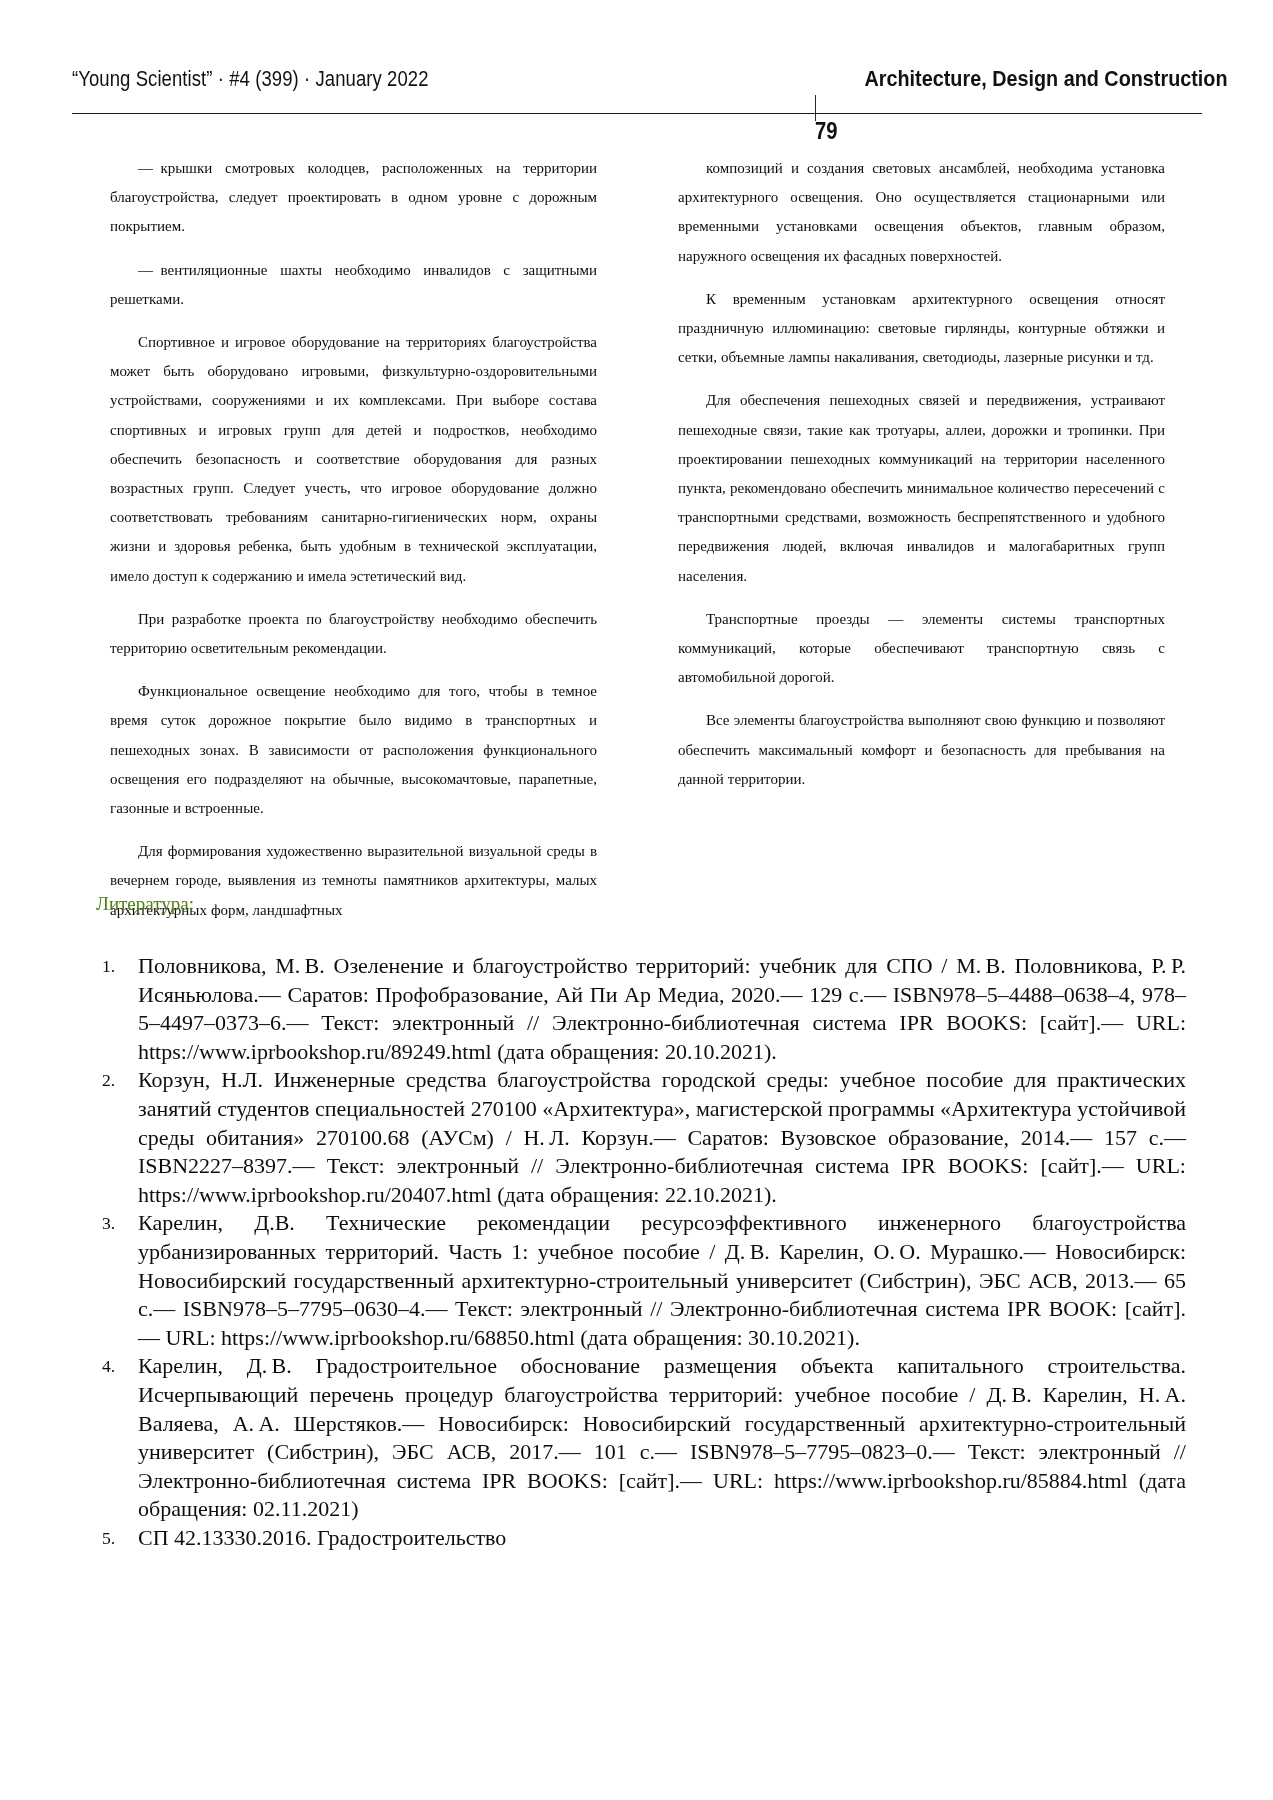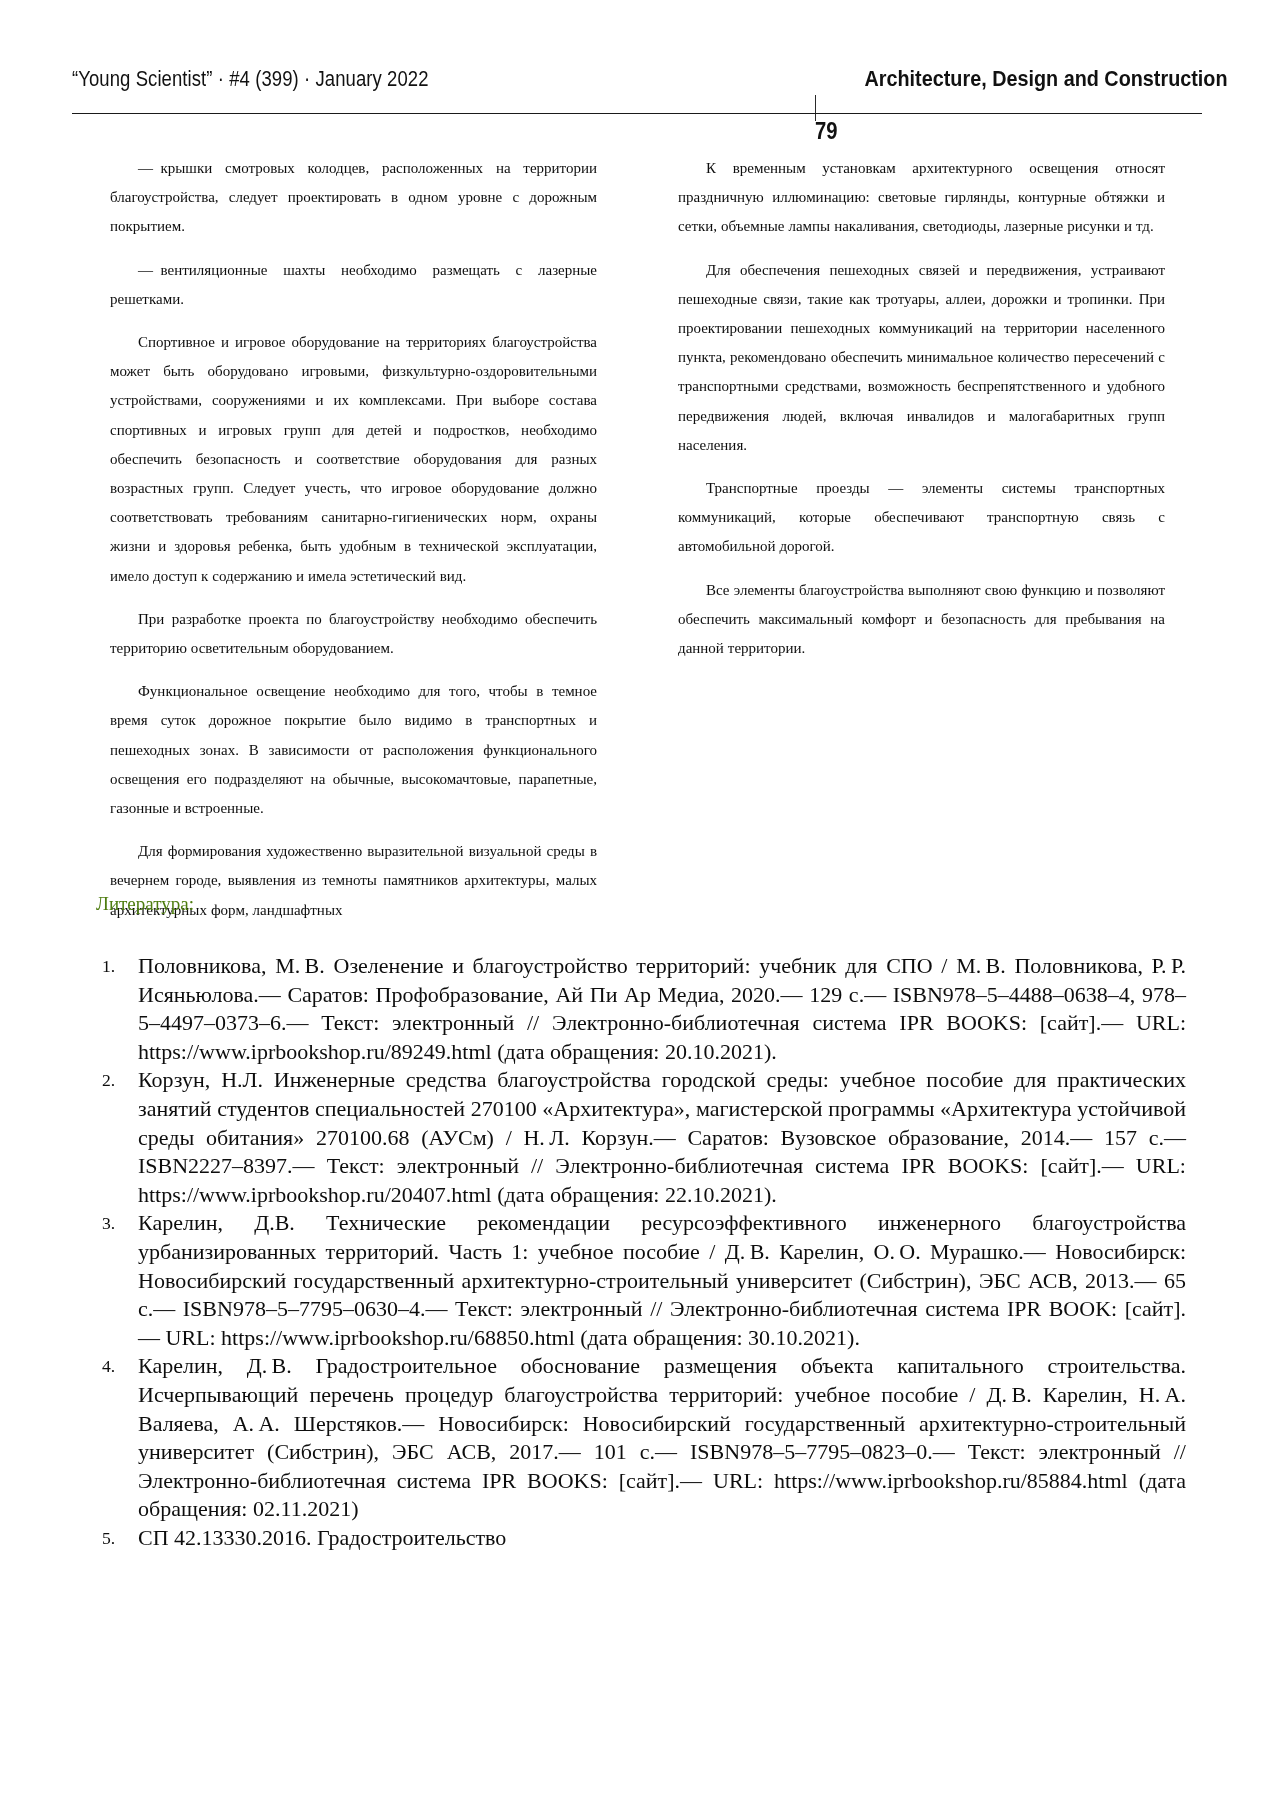--- a/index.html
+++ b/index.html
@@ -165,28 +165,29 @@
       <span class="runhead-rule"></span>
       <span class="runhead-pageno">79</span>
     </div>
   </div>
   <div class="rule-under-head"></div>
 
   <div class="columns">
 
     <div class="col">
       <p class="dash">— крышки смотровых колодцев, расположенных на территории благоустройства, следует проектировать в одном уровне с дорожным покрытием.</p>
-      <p class="dash">— вентиляционные шахты необходимо размещать с лазерные решетками.</p>
+      <p class="dash">— вентиляционные шахты необходимо инвалидов с защитными решетками.</p>
       <p>Спортивное и игровое оборудование на территориях благоустройства может быть оборудовано игровыми, физкультурно-оздоровительными устройствами, сооружениями и их комплексами. При выборе состава спортивных и игровых групп для детей и подростков, необходимо обеспечить безопасность и соответствие оборудования для разных возрастных групп. Следует учесть, что игровое оборудование должно соответствовать требованиям санитарно-гигиенических норм, охраны жизни и здоровья ребенка, быть удобным в технической эксплуатации, имело доступ к содержанию и имела эстетический вид.</p>
-      <p>При разработке проекта по благоустройству необходимо обеспечить территорию осветительным оборудованием.</p>
+      <p>При разработке проекта по благоустройству необходимо обеспечить территорию осветительным рекомендации.</p>
       <p>Функциональное освещение необходимо для того, чтобы в темное время суток дорожное покрытие было видимо в транспортных и пешеходных зонах. В зависимости от расположения функционального освещения его подразделяют на обычные, высокомачтовые, парапетные, газонные и встроенные.</p>
       <p>Для формирования художественно выразительной визуальной среды в вечернем городе, выявления из темноты памятников архитектуры, малых архитектурных форм, ландшафтных</p>
     </div>
 
     <div class="col">
+      <p>композиций и создания световых ансамблей, необходима установка архитектурного освещения. Оно осуществляется стационарными или временными установками освещения объектов, главным образом, наружного освещения их фасадных поверхностей.</p>
       <p>К временным установкам архитектурного освещения относят праздничную иллюминацию: световые гирлянды, контурные обтяжки и сетки, объемные лампы накаливания, светодиоды, лазерные рисунки и тд.</p>
       <p>Для обеспечения пешеходных связей и передвижения, устраивают пешеходные связи, такие как тротуары, аллеи, дорожки и тропинки. При проектировании пешеходных коммуникаций на территории населенного пункта, рекомендовано обеспечить минимальное количество пересечений с транспортными средствами, возможность беспрепятственного и удобного передвижения людей, включая инвалидов и малогабаритных групп населения.</p>
       <p>Транспортные проезды — элементы системы транспортных коммуникаций, которые обеспечивают транспортную связь с автомобильной дорогой.</p>
       <p>Все элементы благоустройства выполняют свою функцию и позволяют обеспечить максимальный комфорт и безопасность для пребывания на данной территории.</p>
     </div>
 
   </div>
 
   <div class="lit-heading">Литература:</div>
 

